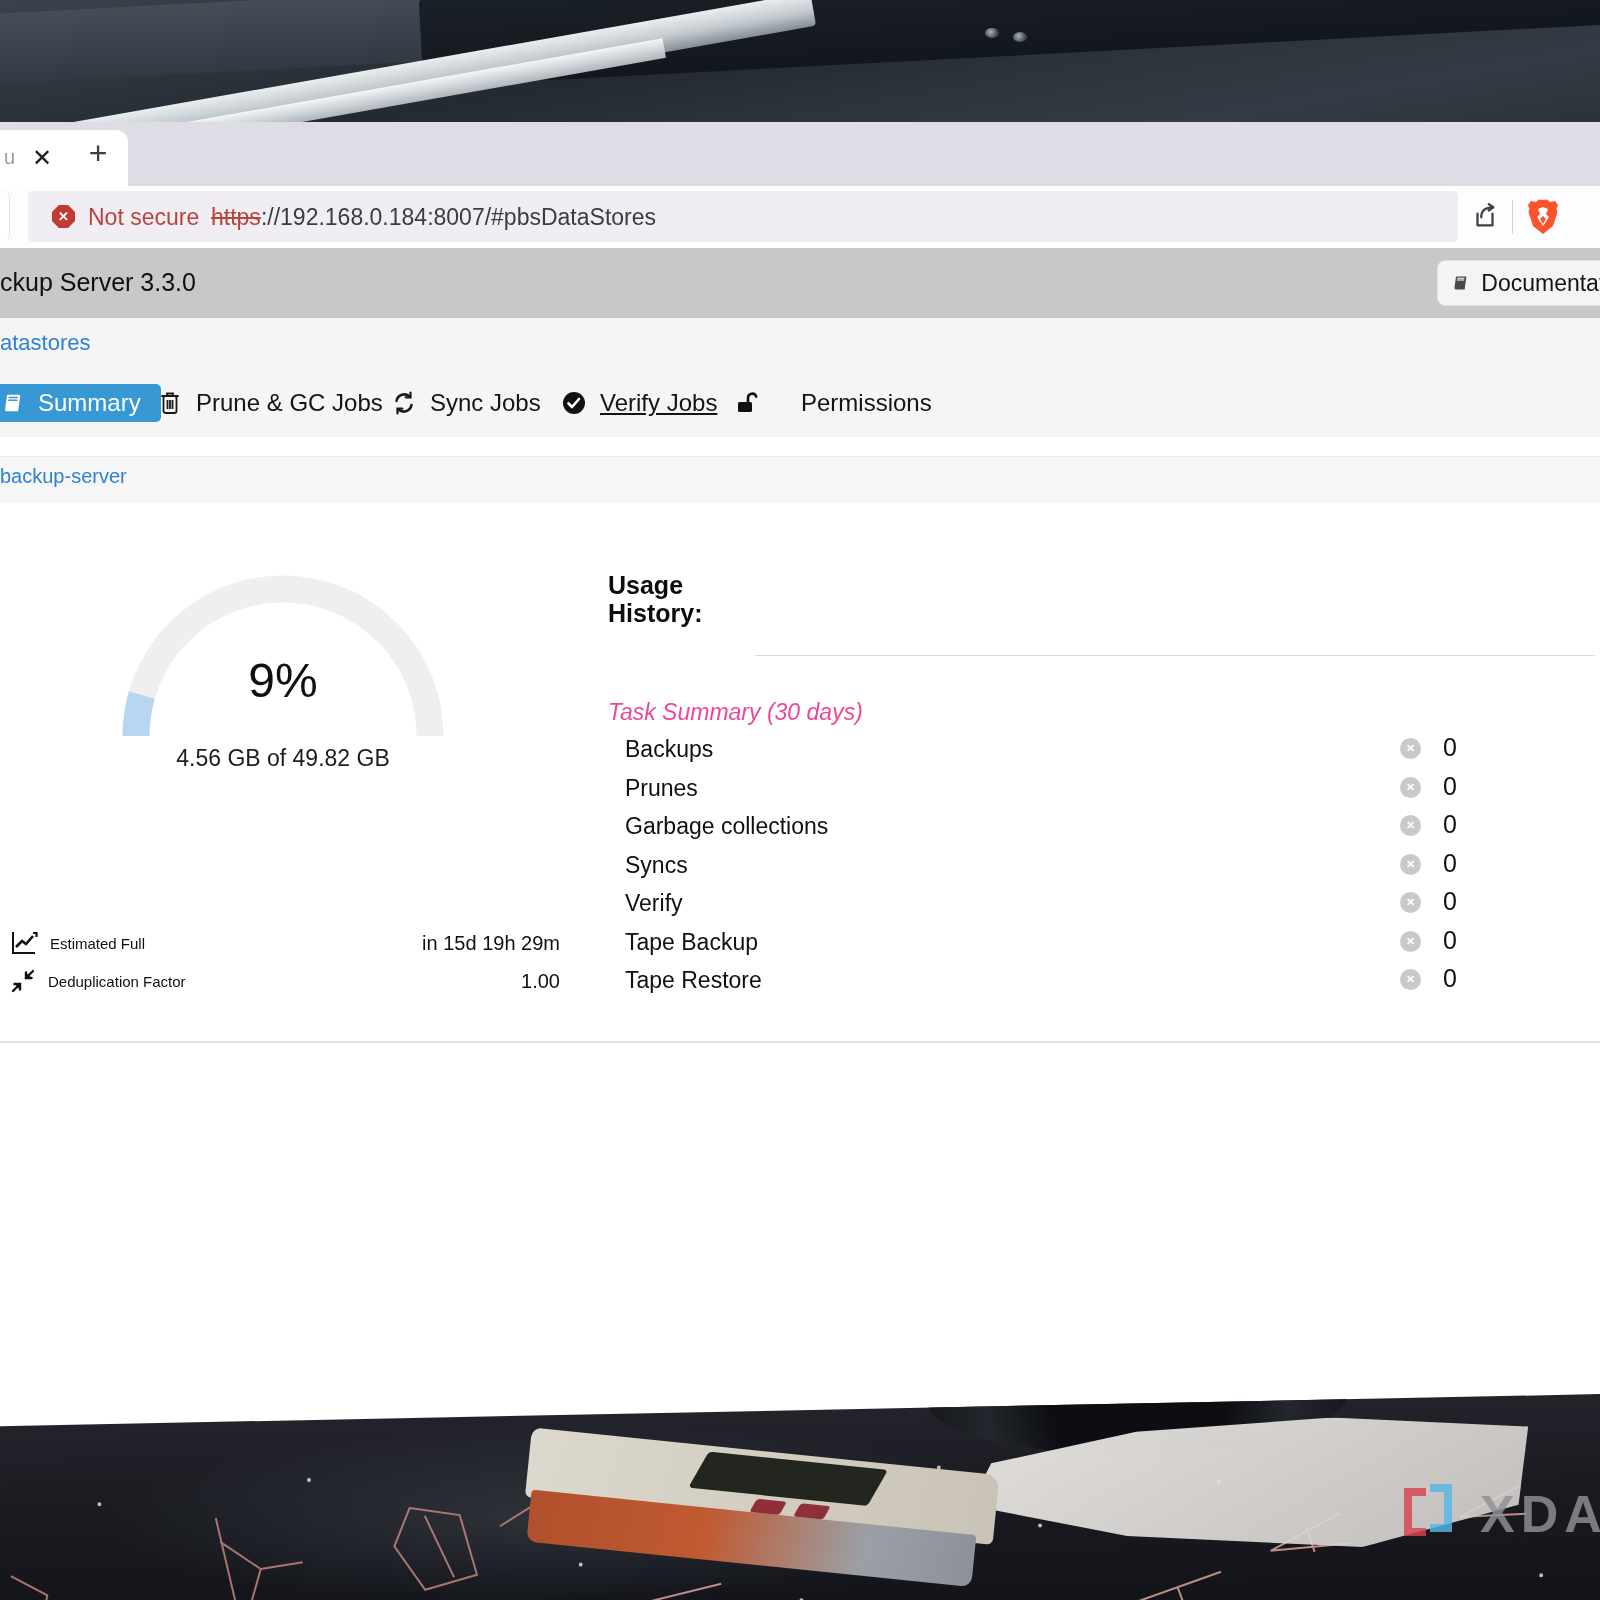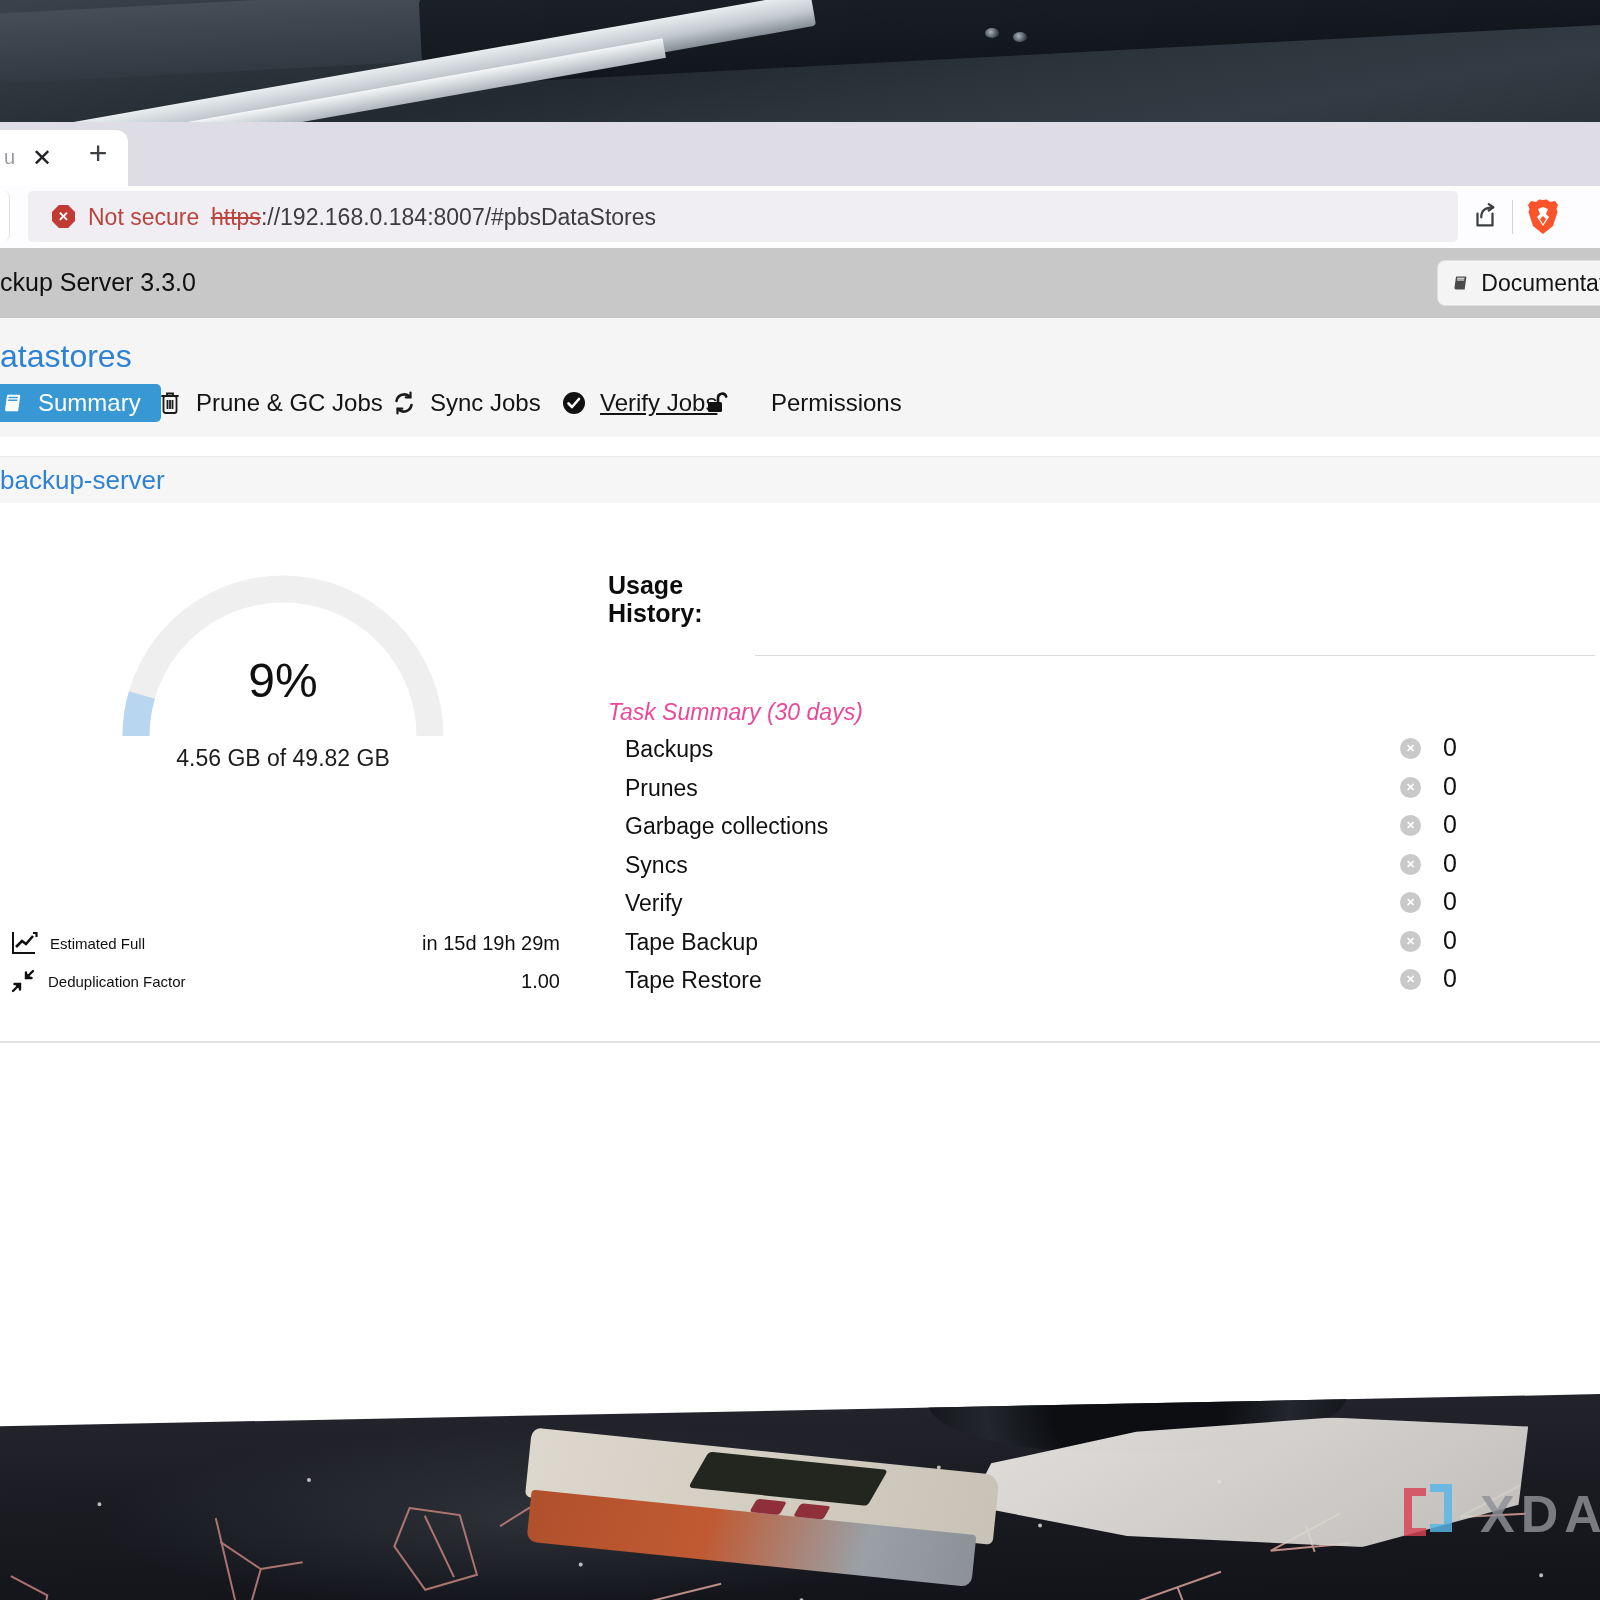--- a/index.html
+++ b/index.html
@@ -48,35 +48,35 @@
 
   
   .pbs-header { position:absolute; left:0; top:248px; width:1600px; height:70px; background:#c8c8c8; }
   .pbs-title { position:absolute; left:0; top:20px; font-size:25px; color:#101010; }
   .doc-btn { position:absolute; left:1437px; top:12px; width:200px; height:46px; background:#f4f4f4;
     border:1px solid #e0e0e0; border-radius:8px; display:flex; align-items:center; gap:12px; padding-left:14px; }
   .doc-btn span.lbl { font-size:23px; color:#141414; }
 
   
   .breadcrumb-row { position:absolute; left:0; top:318px; width:1600px; height:54px; background:#f5f5f5; }
-  .breadcrumb-link { position:absolute; left:0; top:12px; font-size:32px; color:#2e82d3;margin-top:8px; }
+  .breadcrumb-link { position:absolute; left:0; top:12px; font-size:22px; color:#2e82d3; }
 
   .tab-nav { position:absolute; left:0; top:372px; width:1600px; height:65px; background:#f5f5f5; }
   .nav-tab { position:absolute; top:12px; height:38px; display:flex; align-items:center; gap:14px;
     font-size:24px; color:#141414; }
   .nav-tab.active { background:#3898d4; color:#fff; border-radius:5px; padding:0 20px 0 32px; }
   .tab-summary { left:-30px; }
   .tab-prune { left:158px; }
   .tab-sync { left:392px; }
   .tab-verify { left:562px;text-decoration:underline; }
-  .tab-perms { left:705px;gap:42px; }
+  .tab-perms { left:735px;gap:42px; }
 
   .datastore-row { position:absolute; left:0; top:456px; width:1600px; height:47px; background:#f6f6f6;
     border-top:1px solid #ececec; }
-  .datastore-name { position:absolute; left:0; top:8px; font-size:26px; color:#2e82d3; }
+  .datastore-name { position:absolute; left:0; top:8px; font-size:20px; color:#2e82d3; }
 
   
   .content { position:absolute; left:0; top:503px; width:1600px; height:540px; background:#fff;
     border-bottom:2px solid #e2e2e2; }
 
   .gauge-wrap { position:absolute; left:110px; top:60px; width:346px; height:190px; }
   .gauge-pct { position:absolute; left:110px; top:150px; width:346px; text-align:center;
     font-size:48px; color:#101010; }
   .gauge-detail { position:absolute; left:80px; top:242px; width:406px; text-align:center;
     font-size:23px; color:#1c1c1c; }

